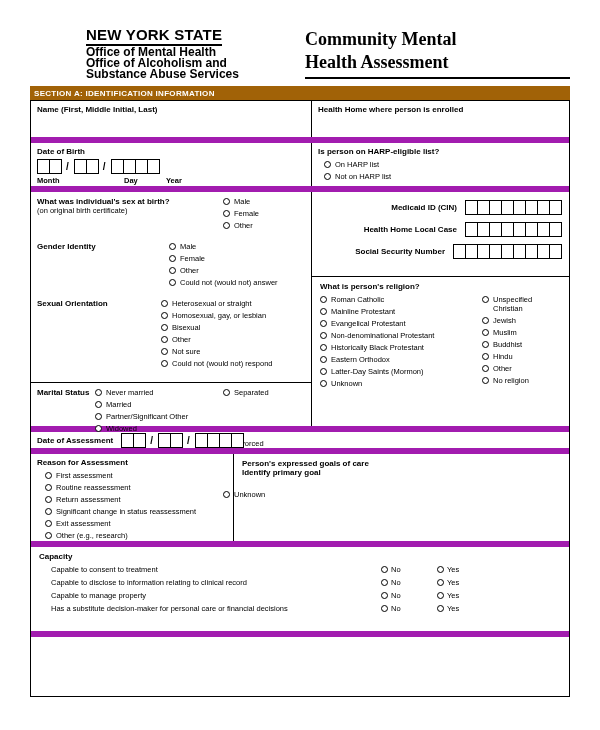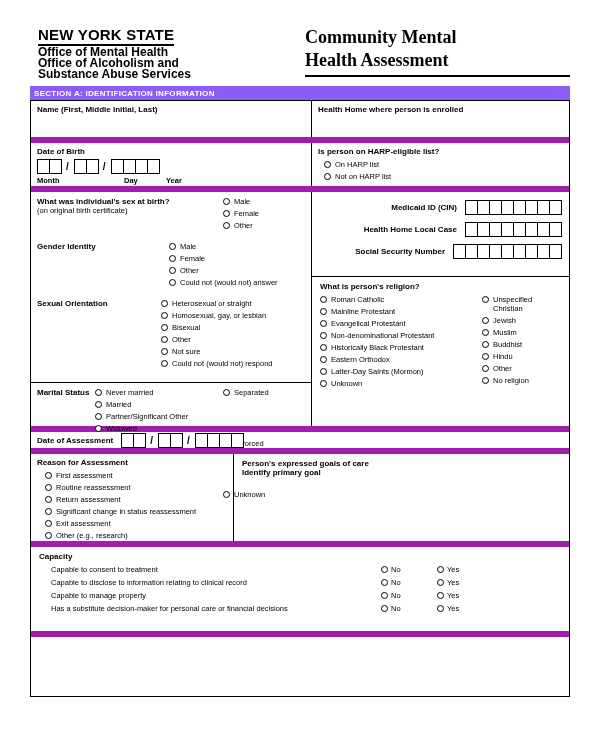--- a/index.html
+++ b/index.html
@@ -2,28 +2,28 @@
 <html><head>
 <meta charset="utf-8">
 <style>
   * { margin:0; padding:0; box-sizing:border-box; }
   html,body { width:600px; height:730px; background:#ffffff; }
   body { font-family:"Liberation Sans", sans-serif; color:#000; }
   .page { position:relative; width:600px; height:730px; overflow:hidden; }
   .content { position:absolute; left:30px; top:26px; width:540px; }
 
   
-  .header { display:flex; justify-content:space-between; align-items:flex-start; }
+  .header { display:flex; justify-content:space-between; align-items:flex-end;margin-left:48px; }
   .org-block { margin-left:8px; }
   .org-name { display:inline-block; font-size:15px; font-weight:bold; border-bottom:2px solid #000; padding-bottom:1px; letter-spacing:0.2px; }
   .org-line { font-size:12px; font-weight:bold; line-height:10px; margin-top:1px; }
   .title-block { width:265px; font-family:"Liberation Serif", serif; font-size:18px; font-weight:bold; line-height:23px; border-bottom:2px solid #000; padding-bottom:3px; }
 
   
-  .section-bar { margin-top:7px; background:#8b5cf6; color:#fff; font-size:8px; font-weight:bold; padding:3px 4px 2px 4px; letter-spacing:0.3px; }
+  .section-bar { margin-top:7px; background:#a16207; color:#fff; font-size:8px; font-weight:bold; padding:3px 4px 2px 4px; letter-spacing:0.3px; }
 
   
   .form-table { border:1px solid #000; background:#fff; }
   .trow { display:flex; }
   .trow + .trow { border-top:6px solid #a21caf; }
   .cell { padding:4px 6px; }
   .cell + .cell { border-left:1px solid #000; }
   .bold-label { font-size:8px; font-weight:bold; }
   .sub-label { font-size:7.5px; }
 

